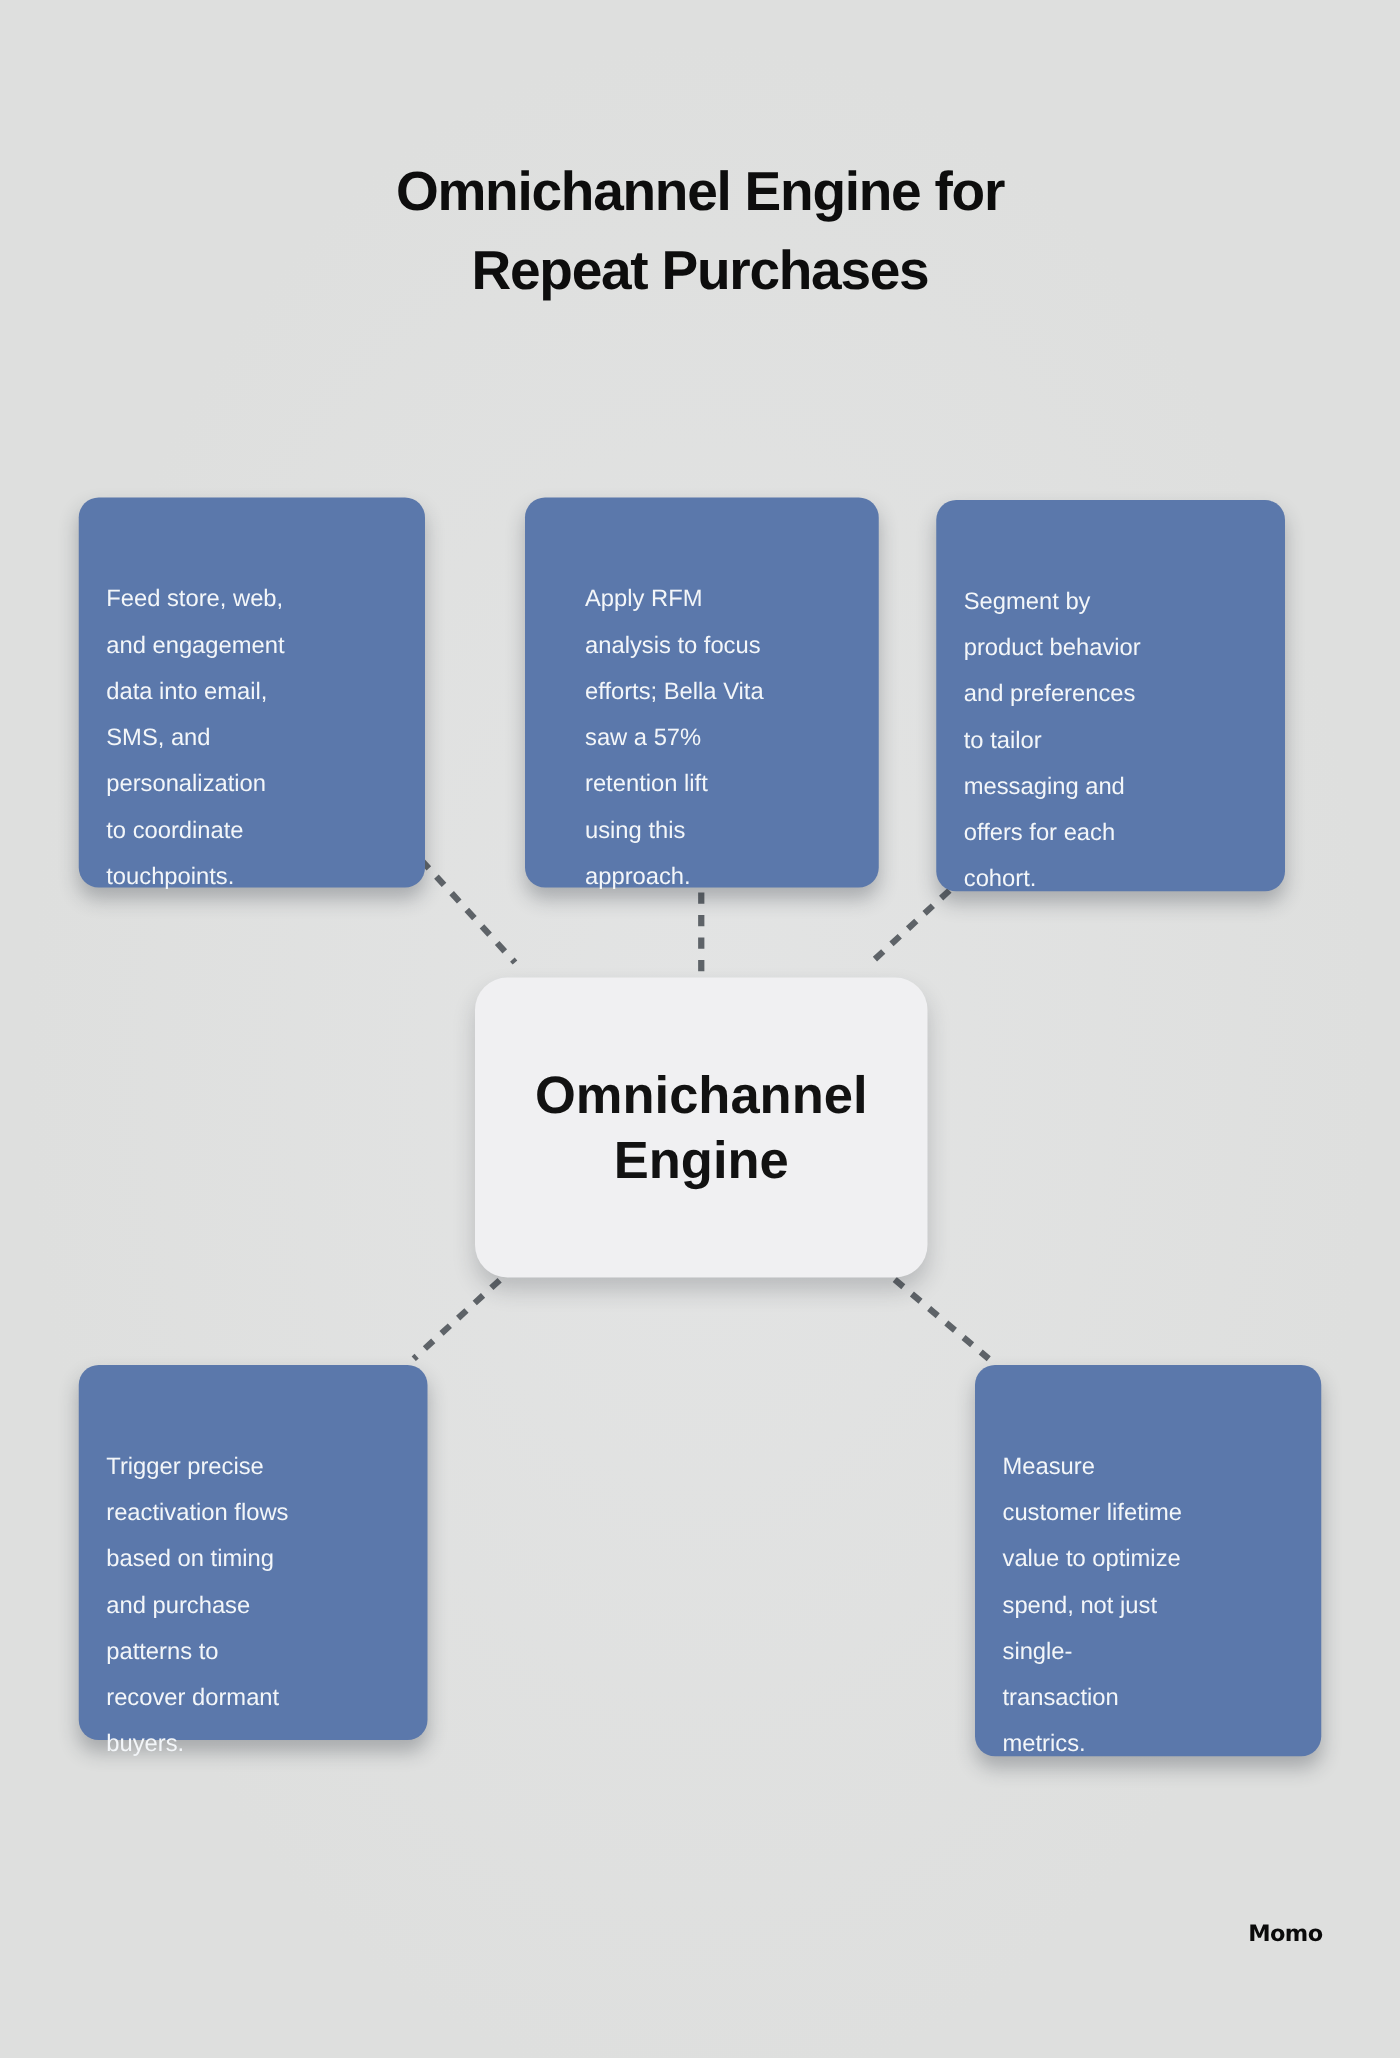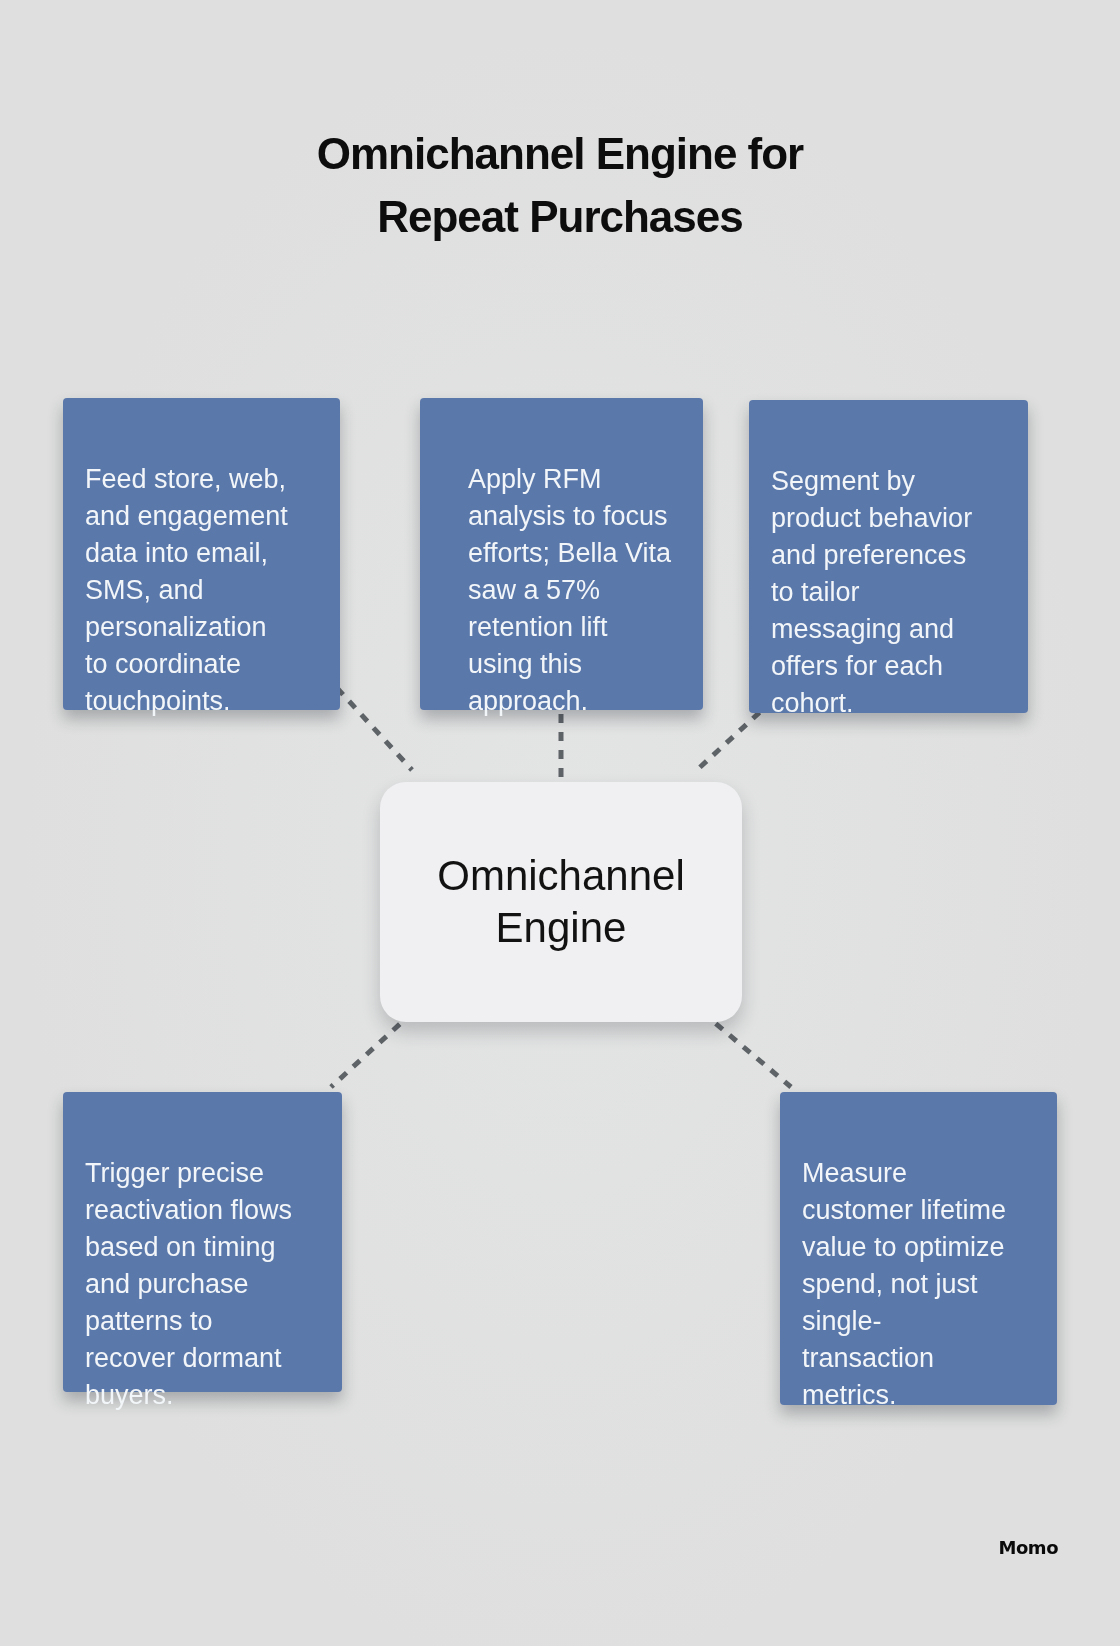--- a/index.html
+++ b/index.html
@@ -40,23 +40,23 @@
     stroke: #5e6368;
     stroke-width: 5;
     stroke-dasharray: 9 9;
     stroke-linecap: butt;
   }
   .node {
     position: absolute;
     box-sizing: border-box;
     background: #5b78ab;
     color: #f3f6f9;
-    border-radius: 4px;
+    border-radius: 16px;
     padding: 26px 22px;
-    font-size: 27px;
+    font-size: 19px;
     line-height: 37px;
     white-space: pre-line;
     box-shadow: 0 9px 15px rgba(40, 45, 55, 0.30);
   }
   .node-1 { left: 63px;  top: 398px;  width: 277px; height: 312px; }
   .node-2 { left: 420px; top: 398px;  width: 283px; height: 312px; padding-left: 48px; }
   .node-3 { left: 749px; top: 400px;  width: 279px; height: 313px; }
   .node-4 { left: 63px;  top: 1092px; width: 279px; height: 300px; }
   .node-5 { left: 780px; top: 1092px; width: 277px; height: 313px; }
   .center-node {
@@ -66,21 +66,21 @@
     width: 362px;
     height: 240px;
     background: #f0f0f2;
     border-radius: 26px;
     box-shadow: 0 10px 18px rgba(40, 45, 55, 0.22);
     display: flex;
     align-items: center;
     justify-content: center;
     text-align: center;
     font-size: 42px;
-    font-weight: 400;
+    font-weight: 700;
     color: #121212;
     line-height: 52px;
     white-space: pre-line;
   }
   .logo {
     position: absolute;
     right: 62px;
     bottom: 88px;
     font-size: 18px;
     font-weight: 700;

